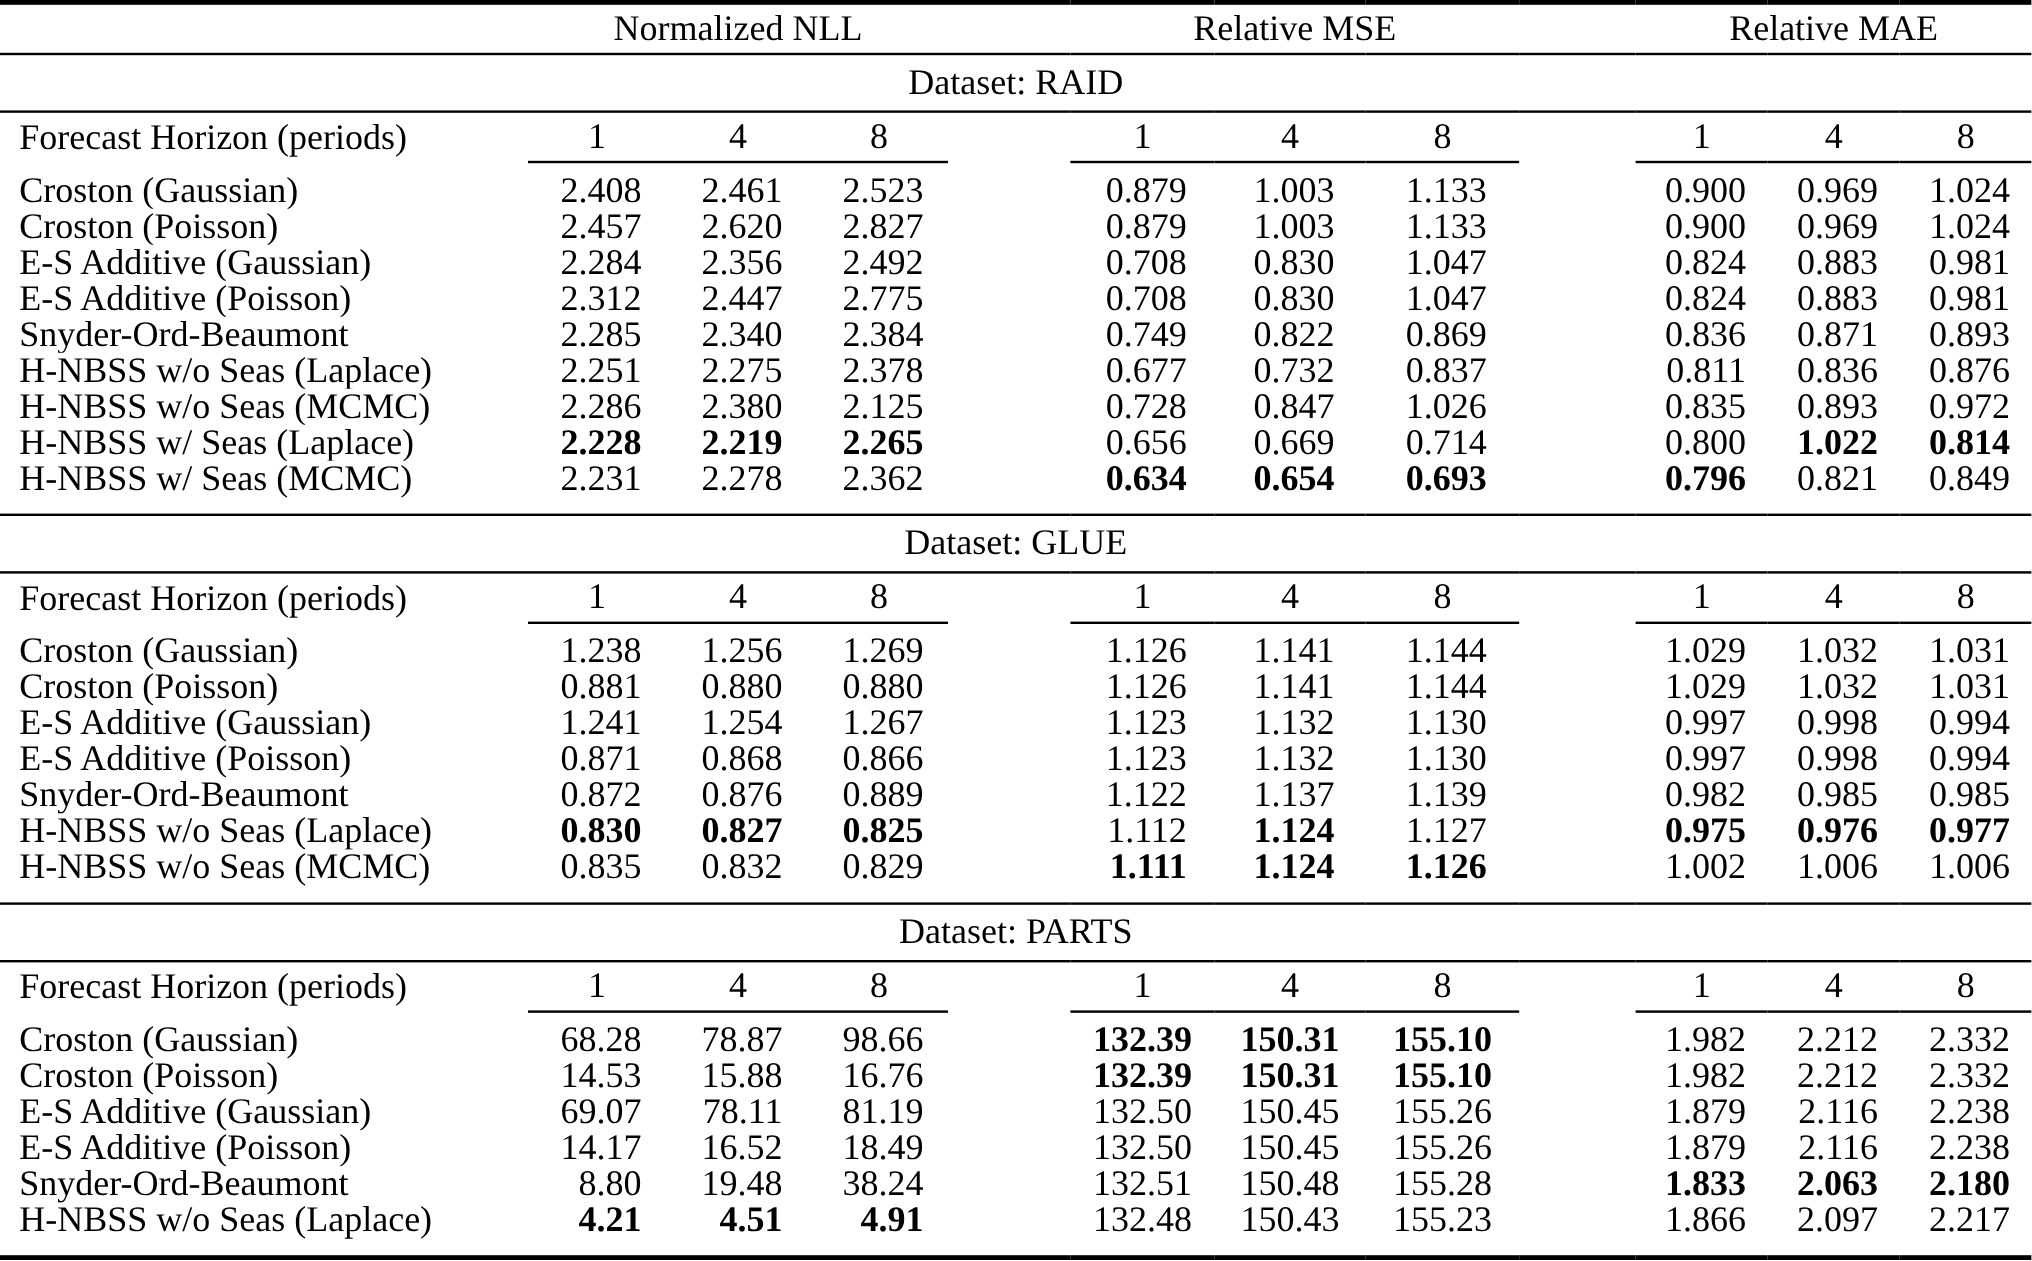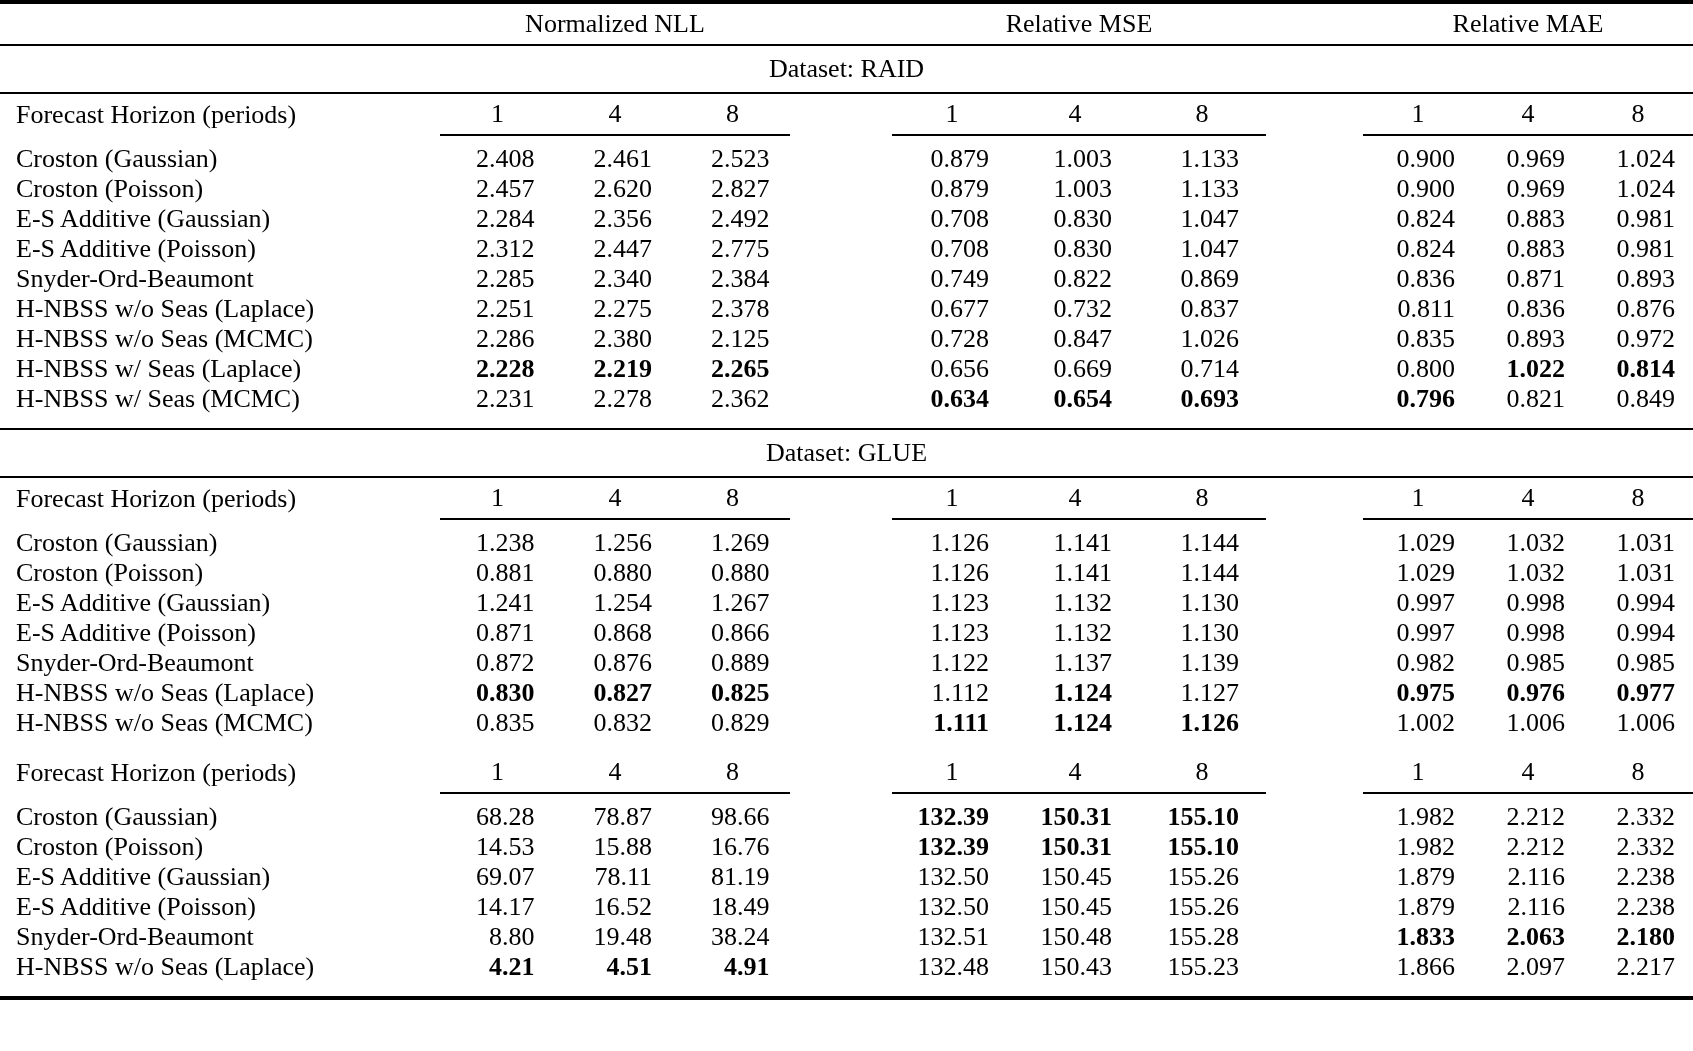--- a/index.html
+++ b/index.html
@@ -10,21 +10,21 @@
   body {
     width: 1693px;
     height: 1051px;
     overflow: hidden;
   }
   table.results {
     border-collapse: collapse;
     table-layout: fixed;
     width: 1693px;
     font-family: "Liberation Serif", serif;
-    font-size: 26px;
+    font-size: 30px;
     color: #000000;
     border-top: 4px solid #000;
     border-bottom: 4px solid #000;
   }
   td {
     padding: 0;
     margin: 0;
     vertical-align: middle;
     overflow: hidden;
     white-space: nowrap;
@@ -351,20 +351,23 @@
     <td class="num"><span class="v bold">1.111</span></td>
     <td class="num"><span class="v bold">1.124</span></td>
     <td class="num"><span class="v bold">1.126</span></td>
     <td class="gap"></td>
     <td class="num"><span class="v">1.002</span></td>
     <td class="num"><span class="v">1.006</span></td>
     <td class="num"><span class="v">1.006</span></td>
   </tr>
     </tbody>
     <tbody class="section">
+    <tr class="dataset-row">
+      <td colspan="12" class="ds">Dataset: PARTS</td>
+    </tr>
     <tr class="horizon-row">
       <td class="lbl">Forecast Horizon (periods)</td>
       <td class="num cm">1</td>
       <td class="num cm">4</td>
       <td class="num cm">8</td>
       <td class="gap"></td>
       <td class="num cm">1</td>
       <td class="num cm">4</td>
       <td class="num cm">8</td>
       <td class="gap"></td>

